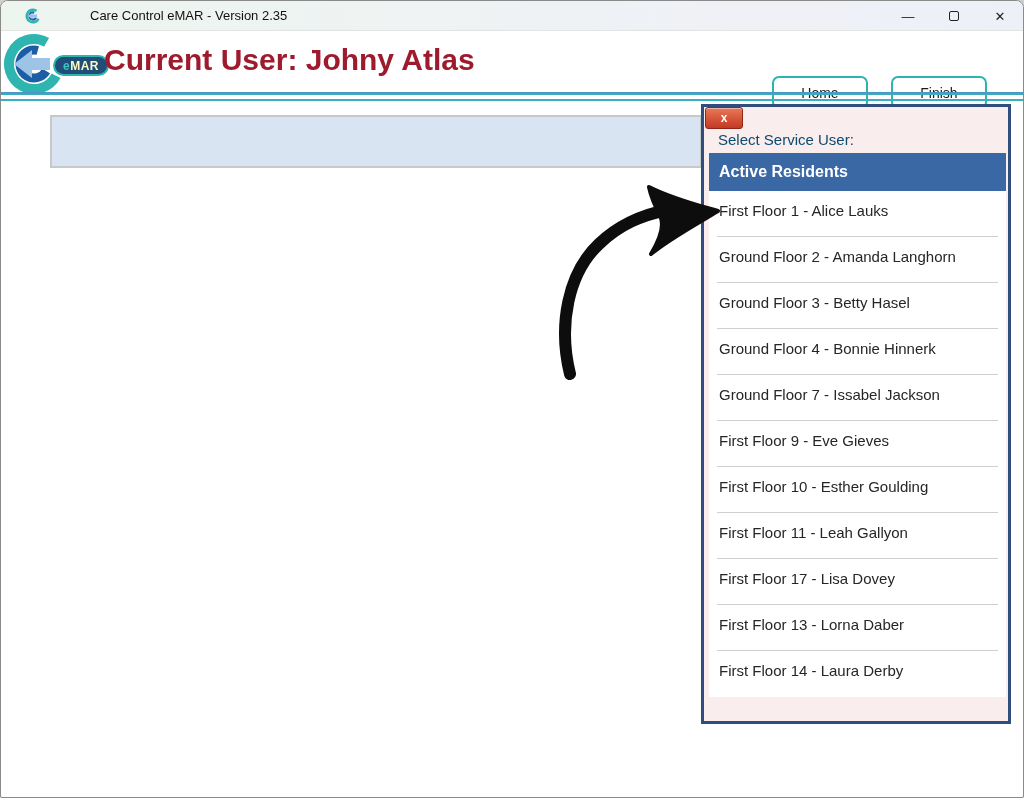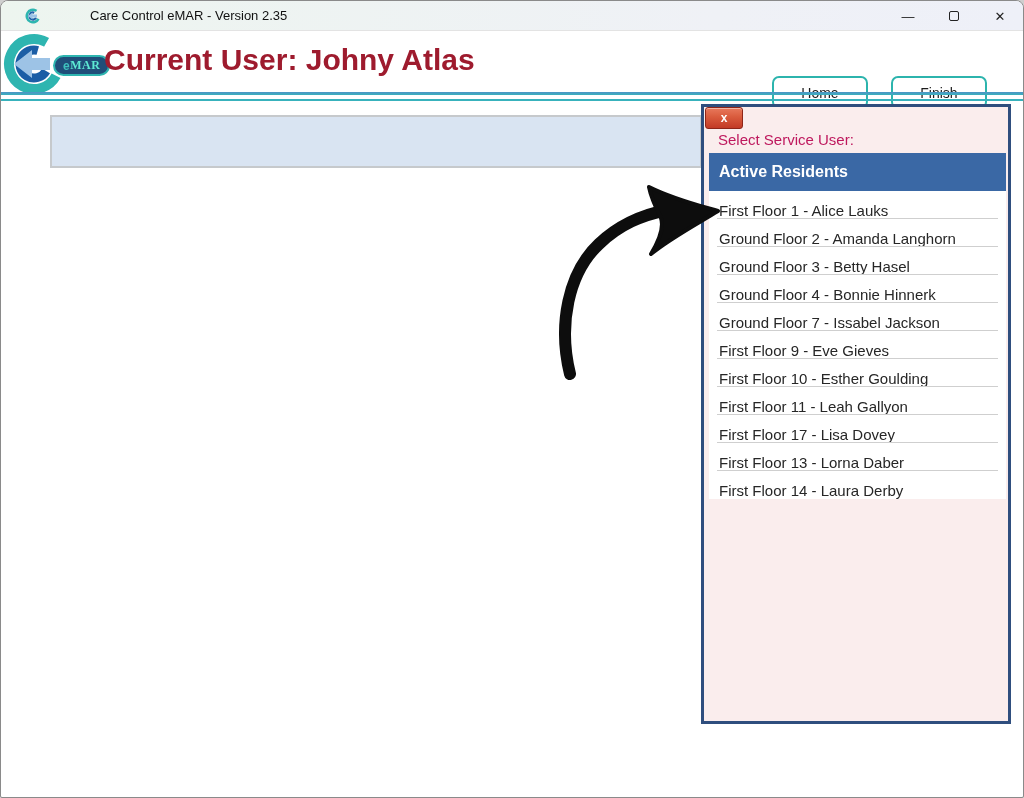--- a/index.html
+++ b/index.html
@@ -26,21 +26,21 @@
   .maximize-box { width:10px; height:10px; border:1.4px solid #222; border-radius:2px; }
   
   .header { position:absolute; top:30px; left:0; right:0; height:61px; background:#fff; }
   .logo { position:absolute; left:1px; top:1px; width:64px; height:64px; }
   .emar-badge {
     position:absolute; left:52px; top:24px; height:21px; padding:0 8px;
     background:#1f4e79; border:2px solid #2eb5b0; border-radius:11px;
     display:flex; align-items:center; font-weight:bold; font-size:12px; letter-spacing:.5px;
   }
   .emar-badge .e { color:#3fc1bd; }
-  .emar-badge .mar { color:#5eead4;font-family:Liberation Serif, serif; }
+  .emar-badge .mar { color:#fef9c3; }
   .current-user {
     position:absolute; left:103px; top:12px; font-size:30px; font-weight:700;
     color:#9e1b2e;
   }
   .hdr-btn {
     position:absolute; top:45px; width:96px; height:33px; background:#fff;
     border:2px solid #2cb4ad; border-radius:7px; font-size:14px; color:#1c1c1c;
     font-family:"Liberation Sans", sans-serif; cursor:pointer;
   }
   .hdr-btn.home { left:771px; }
@@ -60,30 +60,30 @@
   }
   .close-btn {
     position:absolute; left:1px; top:0px; width:38px; height:22px;
     background:linear-gradient(#e8795c 0%,#d95b3d 45%,#c23a26 100%);
     border:1px solid #8e2518; border-radius:3px; color:#fff; font-weight:bold;
     font-size:12px; line-height:20px; text-align:center; cursor:pointer;
     box-shadow:inset 0 1px 0 rgba(255,255,255,.45);
     font-family:"Liberation Sans", sans-serif;
   }
   .popup-title {
-    position:absolute; left:14px; top:24px; font-size:15px; color:#be185d;
+    position:absolute; left:14px; top:24px; font-size:15px; color:#0c4a6e;
   }
   .list-header {
     position:absolute; left:5px; right:2px; top:46px; height:46px;
     background:#3a68a5; color:#ffffff; font-weight:bold; font-size:16px;
     line-height:38px; padding-left:10px; cursor:default;
   }
   .list { position:absolute; left:5px; right:2px; top:84px; background:#ffffff; }
   .list-item {
-    position:relative; height:28px; line-height:40px; padding-left:10px;
+    position:relative; height:46px; line-height:40px; padding-left:10px;
     font-size:15px; color:#262626; cursor:pointer; background:#fff;
   }
   .list-item:not(:last-child)::after {
     content:""; position:absolute; left:8px; right:8px; bottom:0; height:1px;
     background:#cfcfcf;
   }
   
   .annotation { position:absolute; left:0; top:0; width:1024px; height:798px;
     pointer-events:none; }
 </style>

